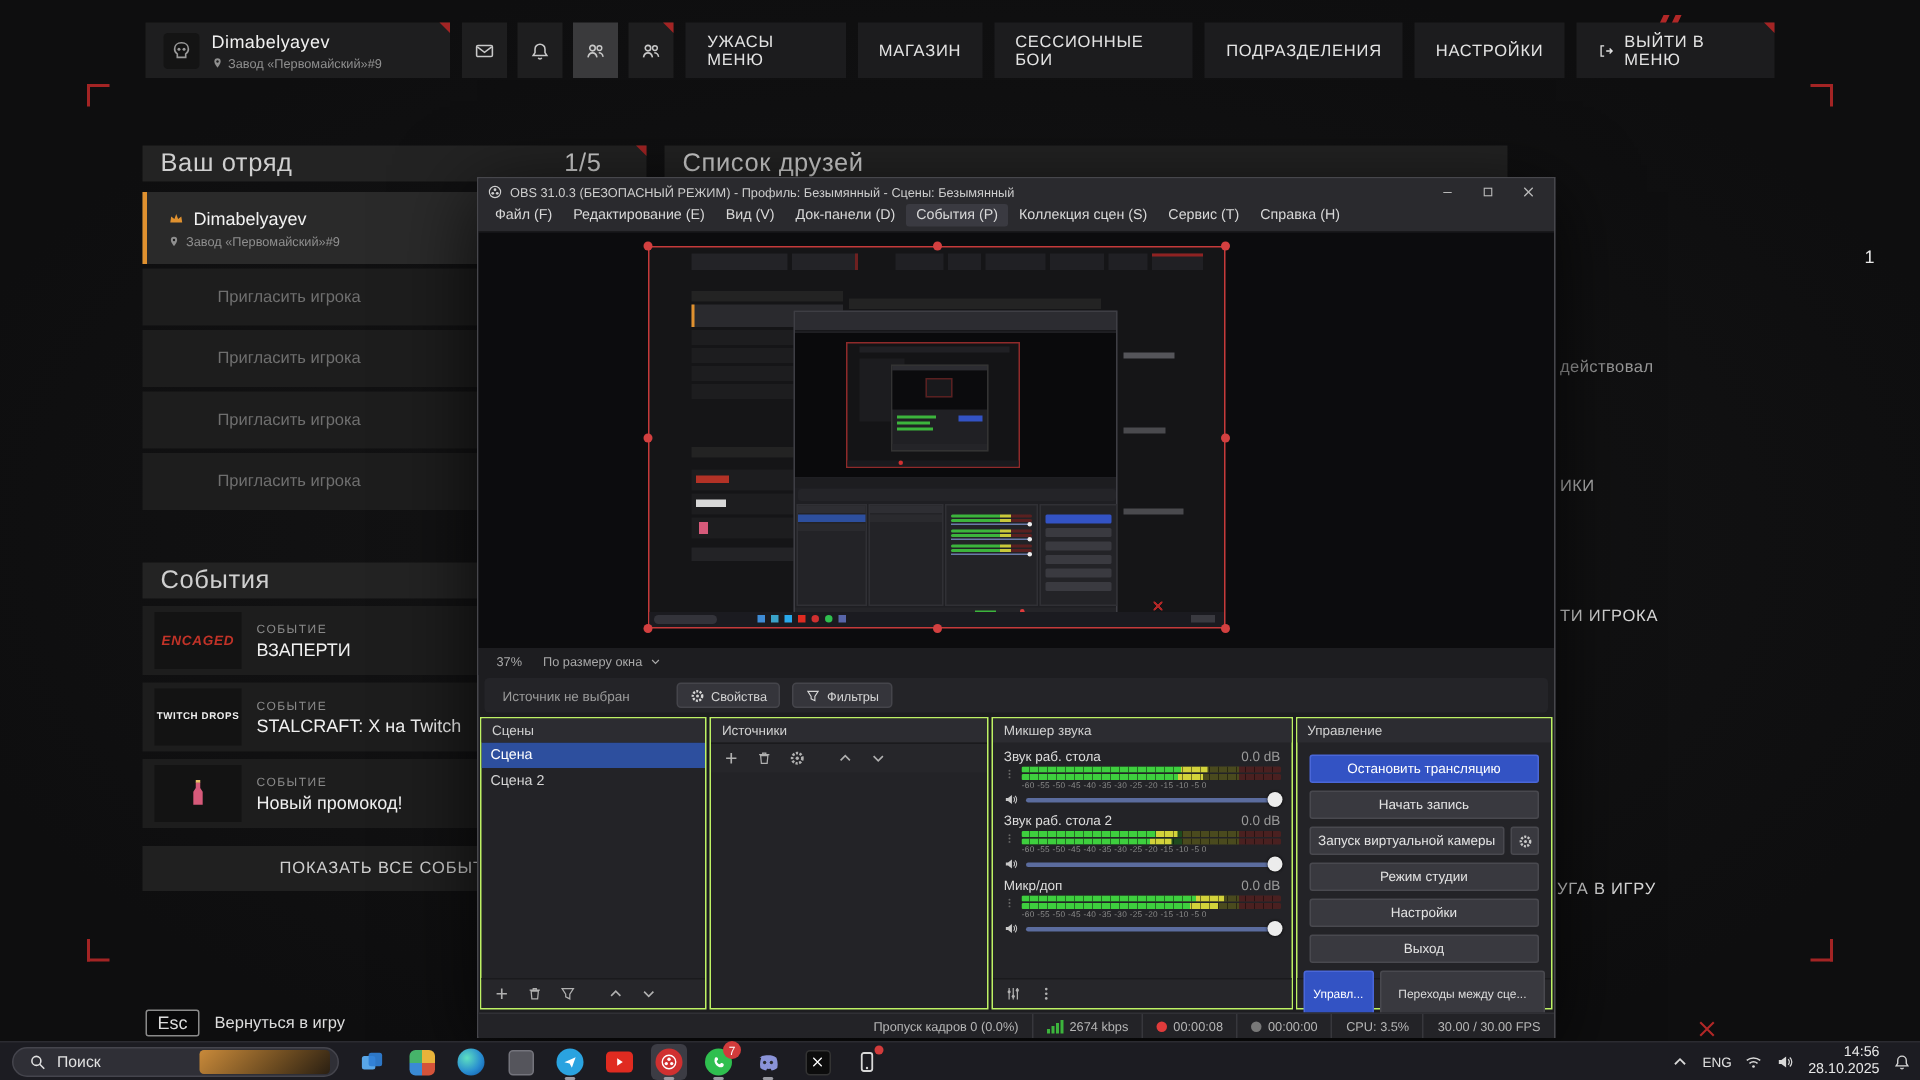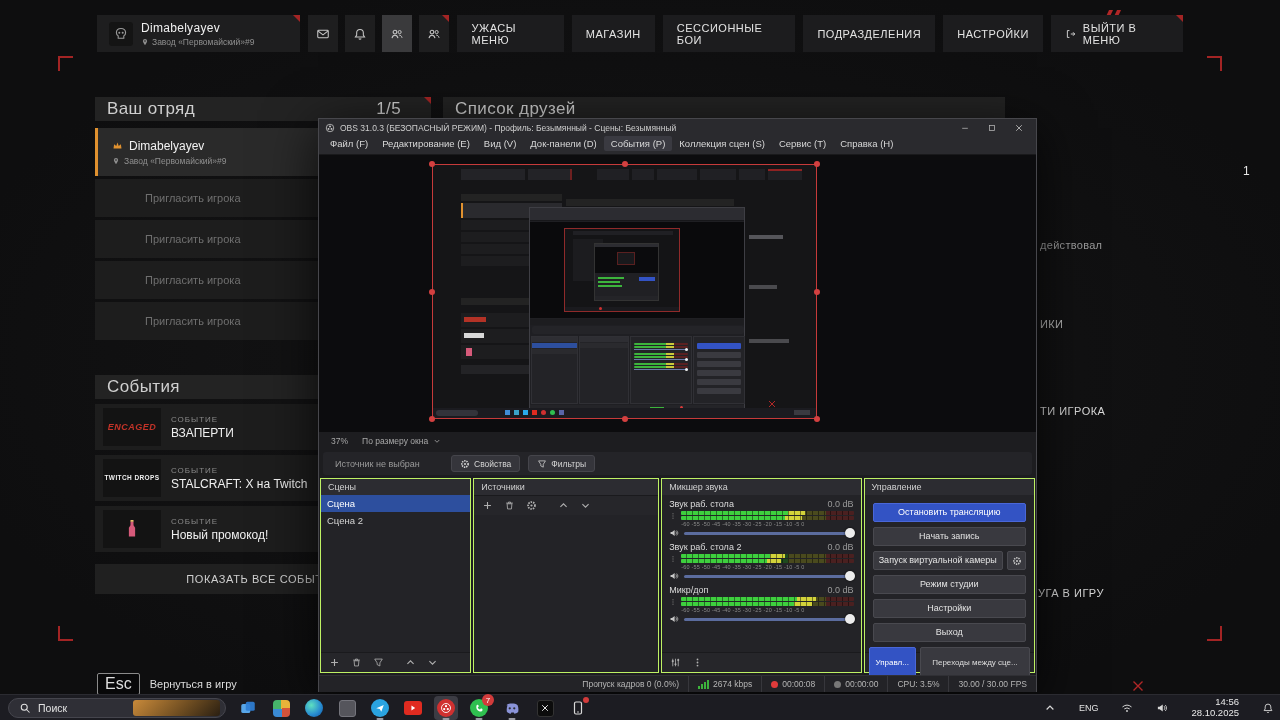--- a/index.html
+++ b/index.html
@@ -37,21 +37,21 @@
   .event-item:first-of-type{margin-top:21px}
   .event-logo{width:58px;height:38px;background:#131313;display:flex;align-items:center;justify-content:center;overflow:hidden;flex:0 0 auto}
   .logo-encaged{color:#c23328;font-size:9px;font-weight:bold;letter-spacing:.5px;font-style:italic}
   .logo-twitch{color:#eee;font-size:6.5px;font-weight:bold;letter-spacing:.4px;text-align:center;line-height:1.3}
   .event-kind{font-size:8px;color:#8a8a8a;letter-spacing:1px}
   .event-title{font-size:12px;color:#f0f0f0;margin-top:2px;white-space:nowrap;overflow:hidden;max-width:235px}
   .show-all{margin-top:12px;height:30px;background:#202020;display:flex;align-items:center;justify-content:center;font-size:11px;color:#cfcfcf;letter-spacing:.6px;cursor:pointer}
 
   .frag{position:absolute;z-index:1;font-size:11px;color:#9a9a9a;letter-spacing:.3px}
   .esc-row{position:absolute;left:97px;top:673px;display:flex;align-items:center;gap:10px;z-index:2}
-  .esc-key{border:1px solid #8a8a8a;border-radius:2px;color:#ddd;font-size:16px;padding:1px 7px;background:rgba(0,0,0,.4)}
+  .esc-key{border:1px solid #8a8a8a;border-radius:2px;color:#ddd;font-size:12px;padding:1px 7px;background:rgba(0,0,0,.4)}
   .esc-label{font-size:11px;color:#ddd}
 
   
   .bracket{position:absolute;width:15px;height:15px;z-index:1}
   .b-tl{border-left:2px solid #a32424;border-top:2px solid #a32424}
   .b-tr{border-right:2px solid #a32424;border-top:2px solid #a32424}
   .b-bl{border-left:2px solid #a32424;border-bottom:2px solid #a32424}
   .b-br{border-right:2px solid #a32424;border-bottom:2px solid #a32424}
   .slash{position:absolute;width:4px;height:13px;background:#b12727;transform:skewX(-25deg);z-index:1}
 
@@ -134,21 +134,21 @@
   .photos-sq{width:17px;height:17px;border-radius:4px;background:conic-gradient(#e8b33a 0 25%,#d4533a 25% 50%,#3a8ad4 50% 75%,#46b46a 75% 100%)}
   .edge-orb{width:18px;height:18px;border-radius:50%;background:radial-gradient(circle at 35% 35%,#5ee0c0,#2a8fd0 55%,#0b52a8)}
   .gray-sq{width:17px;height:17px;border-radius:3px;background:#55555c;border:1px solid #74747c}
   .tg-orb{width:18px;height:18px;border-radius:50%;background:#2aa3e0;display:flex;align-items:center;justify-content:center}
   .yt-sq{width:18px;height:14px;border-radius:3px;background:#e02b20;display:flex;align-items:center;justify-content:center}
   .obs-orb{width:18px;height:18px;border-radius:50%;background:#d03030;display:flex;align-items:center;justify-content:center}
   .wa-orb{width:18px;height:18px;border-radius:50%;background:#2fbf4f;display:flex;align-items:center;justify-content:center}
   .x-sq{width:17px;height:17px;border-radius:3px;background:#0c0c0c;border:1px solid #333;display:flex;align-items:center;justify-content:center}
   .badge{position:absolute;top:-2px;right:-3px;min-width:12px;height:12px;border-radius:6px;background:#d23b3b;color:#fff;font-size:8px;display:flex;align-items:center;justify-content:center;padding:0 3px}
   .dot-badge{position:absolute;top:1px;right:1px;width:6px;height:6px;border-radius:50%;background:#d23b3b}
-  .tray{position:absolute;right:6px;top:0;height:26px;display:flex;align-items:center;gap:23px;color:#d8d8d8}
+  .tray{position:absolute;right:6px;top:0;height:26px;display:flex;align-items:center;gap:9px;color:#d8d8d8}
   .tray-lang{font-size:9px;color:#e0e0e0}
   .clock{font-size:9.5px;color:#e8e8e8;text-align:right;line-height:1.15;cursor:pointer}
 </style>
 </head>
 <body>
 
 <svg width="0" height="0" style="position:absolute" xmlns="http://www.w3.org/2000/svg">
   <defs>
     <symbol id="i-gear" viewBox="0 0 16 16">
         <circle cx="8" cy="8" r="5" fill="none" stroke="currentColor" stroke-width="2.6" stroke-dasharray="2.2 1.4"></circle>

